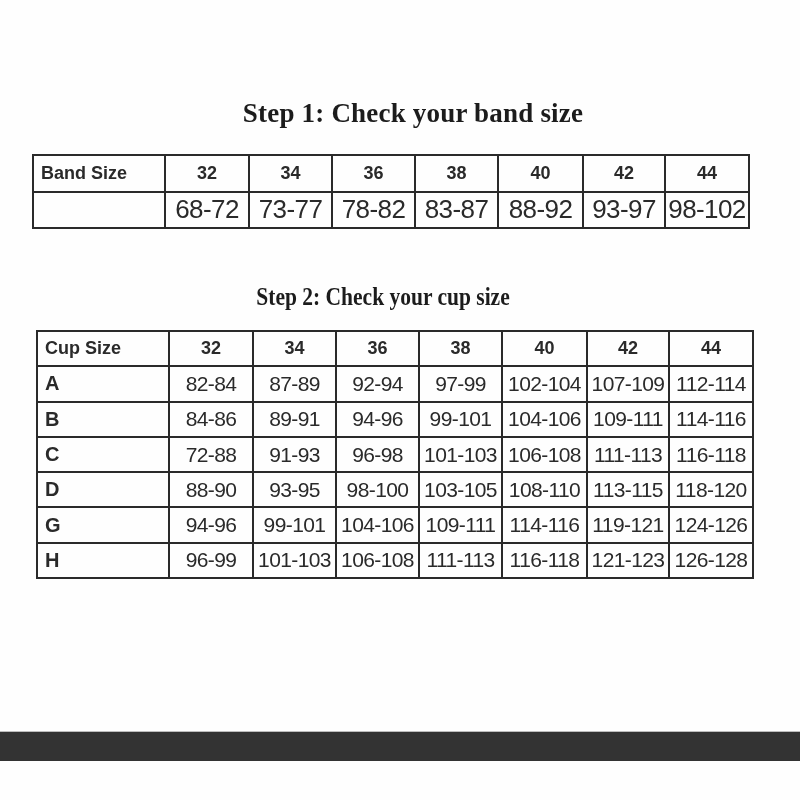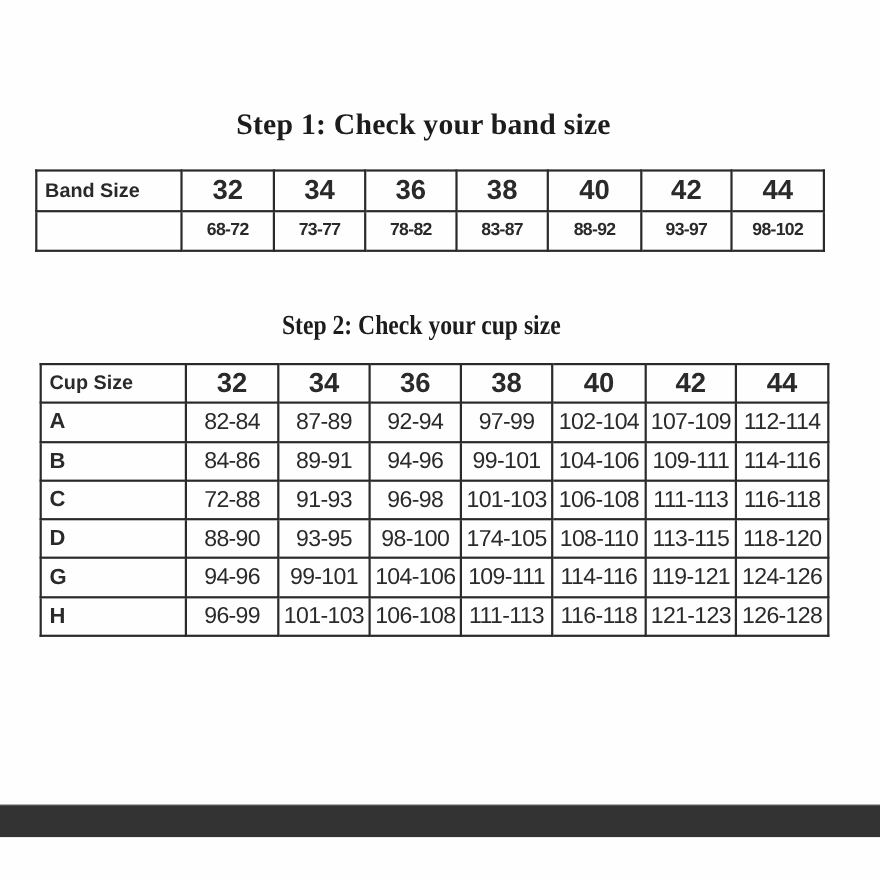--- a/index.html
+++ b/index.html
@@ -1,28 +1,28 @@
 <!DOCTYPE html>
 <html><head>
 <meta charset="utf-8">
 <style>
   html, body { margin:0; padding:0; }
   body { width:800px; height:800px; background:#fefefe; position:relative; overflow:hidden; font-family:"Liberation Sans", sans-serif; color:#222; }
-  .title1 { position:absolute; left:0; width:770px; top:98px; text-align:center; font-family:"Liberation Serif", "DejaVu Serif", serif; font-weight:bold; font-size:27px; color:#1c1c1c; letter-spacing:0.2px; }
+  .title1 { position:absolute; left:0; width:770px; top:98px; text-align:center; font-family:"Liberation Serif", "DejaVu Serif", serif; font-weight:bold; font-size:27px; color:#1c1c1c; letter-spacing:0.2px;padding-left:28px; }
   .title2 { position:absolute; left:0; width:766px; top:283px; text-align:center; font-family:"Liberation Serif", "DejaVu Serif", serif; font-weight:bold; font-size:25px; color:#1c1c1c; transform:scaleX(0.86); transform-origin:383px 0; }
   table { position:absolute; border-collapse:collapse; table-layout:fixed; }
   td { border:2.5px solid #2a2a2a; text-align:center; padding:0; color:#2a2a2a; white-space:nowrap; overflow:hidden; }
   .t1 { left:32px; top:154px; width:716px; }
   .t1 tr { height:36.5px; }
   .t2 { left:36px; top:330px; width:716px; }
   .t2 tr { height:35.3px; }
   td.lbl { text-align:left; padding-left:7px; font-weight:bold; font-size:18px; }
-  td.hdr { font-weight:bold; font-size:25px; }
+  td.hdr { font-weight:bold; font-size:18px; }
   td.val { font-size:21px; letter-spacing:-0.6px; }
-  .t1 td.val { font-size:16px;font-weight:bold; }
+  .t1 td.val { font-size:26px; }
   td.rowlbl { text-align:left; padding-left:7px; font-weight:bold; font-size:20px; letter-spacing:-0.3px; }
   .bottom-bar { position:absolute; left:0; top:731px; width:800px; height:29px; background:#333333; border-top:1px solid #bdbdbd; }
 </style>
 </head>
 <body>
 
 <div class="title1">Step 1: Check your band size</div>
 
 <table class="t1">
   <colgroup>
@@ -111,21 +111,21 @@
     <td class="val">101-103</td>
     <td class="val">106-108</td>
     <td class="val">111-113</td>
     <td class="val">116-118</td>
   </tr>
   <tr>
     <td class="rowlbl">D</td>
     <td class="val">88-90</td>
     <td class="val">93-95</td>
     <td class="val">98-100</td>
-    <td class="val">174-105</td>
+    <td class="val">103-105</td>
     <td class="val">108-110</td>
     <td class="val">113-115</td>
     <td class="val">118-120</td>
   </tr>
   <tr>
     <td class="rowlbl">G</td>
     <td class="val">94-96</td>
     <td class="val">99-101</td>
     <td class="val">104-106</td>
     <td class="val">109-111</td>

